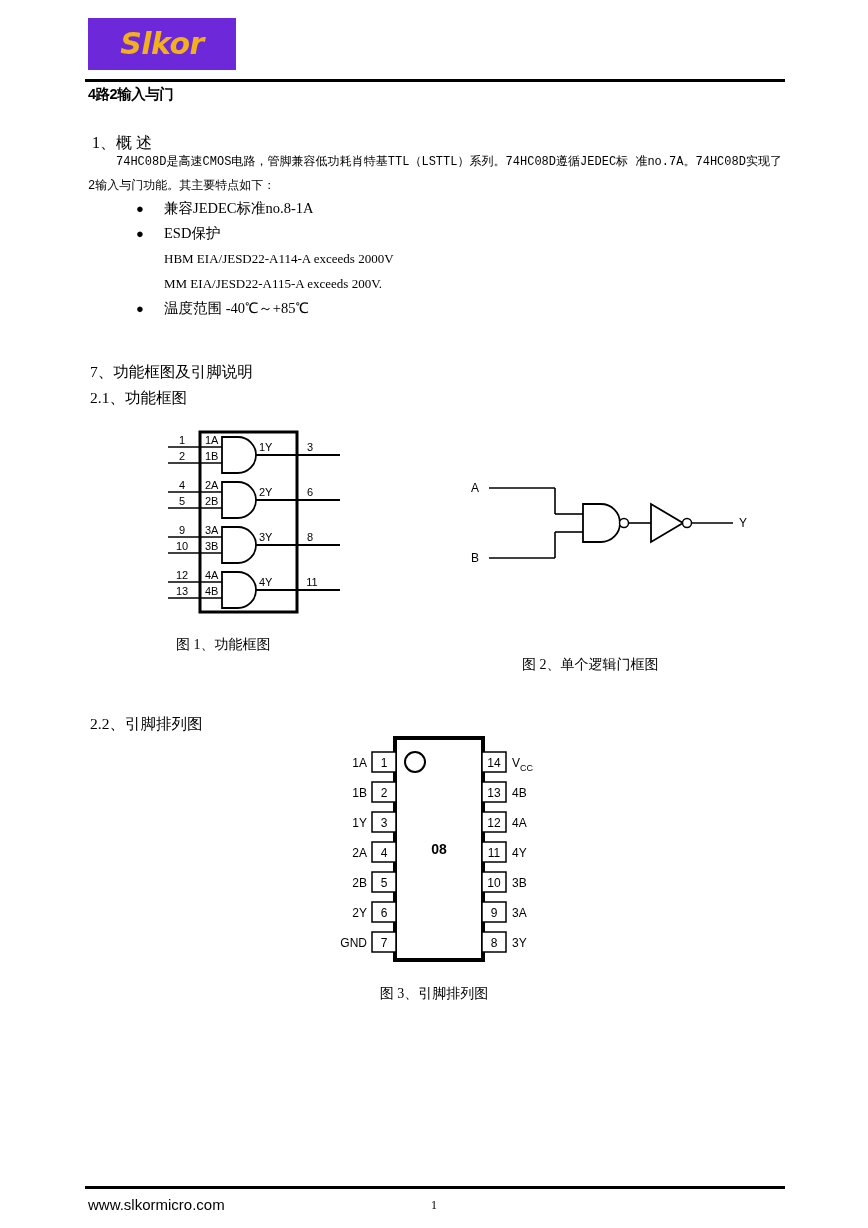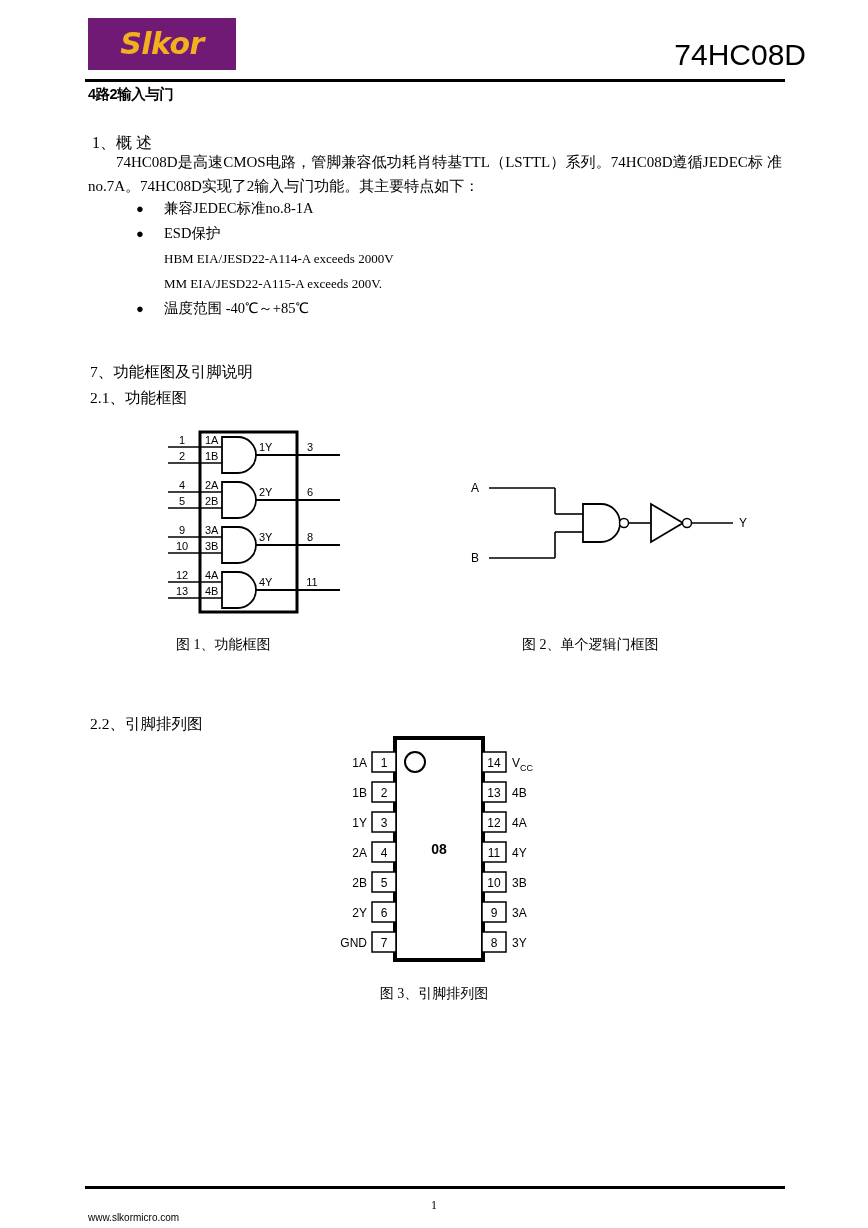--- a/index.html
+++ b/index.html
@@ -23,21 +23,21 @@
     height: 1228px;
   }
 
   
   .logo-box {
     position: absolute;
     left: 88px;
     top: 18px;
     width: 148px;
     height: 52px;
-    background: #701a75;
+    background: #6d28d9;
   }
   .logo-text {
     position: absolute;
     left: 0; top: 0;
     width: 148px;
     height: 52px;
     line-height: 52px;
     text-align: center;
     font-family: "DejaVu Sans", sans-serif;
     font-style: italic;
@@ -76,22 +76,22 @@
 
   
   .h1 {
     position: absolute;
     font-family: "Liberation Serif", serif;
     font-size: 16px;
     font-weight: normal;
   }
   .para {
     position: absolute;
-    font-family: Liberation Serif, serif;
-    font-size: 15px;
+    font-family: Liberation Mono, monospace;
+    font-size: 12px;
     line-height: 24px;
     text-align: justify;
   }
   .para .indent { display: inline-block; width: 28px; }
 
   .bullet-list {
     position: absolute;
     left: 132px;
     top: 196px;
     width: 600px;
@@ -159,42 +159,40 @@
     top: 1186px;
     width: 700px;
     height: 3px;
     background: #000;
   }
   .footer-url {
     position: absolute;
     left: 88px;
     top: 1196px;
     font-family: "Liberation Sans", sans-serif;
-    font-size: 10px;
-    margin-top: 16px;
+    font-size: 15px;
   }
   .footer-page {
     position: absolute;
     left: 0;
     top: 1198px;
     width: 868px;
     text-align: center;
     font-family: "Liberation Serif", serif;
     font-size: 12px;
   }
 </style>
 </head>
 <body>
 
 <div class="page">
 
   <div class="logo-box">
     <div class="logo-text">Slkor</div>
   </div>
-  <div class="part-number">74HC08D</div>
   <div class="header-rule"></div>
   <div class="section-banner">4路2输入与门</div>
 
   <div class="h1" style="left:92px; top:133px;">1、概 述</div>
 
   <div class="para" style="left:88px; top:150px; width:694px;">
     <span class="indent"></span><span>74HC08D是高速CMOS电路，管脚兼容低功耗肖特基TTL（LSTTL）系列。74HC08D遵循JEDEC标</span>
     <span>准no.7A。74HC08D实现了2输入与门功能。其主要特点如下：</span>
   </div>
 
@@ -296,21 +294,21 @@
 
       <line x1="237" y1="53" x2="278" y2="53" stroke="#000" stroke-width="1.6"></line>
 
       <text x="20" y="22" font-family="Liberation Sans, sans-serif" font-size="12" text-anchor="middle">A</text>
       <text x="20" y="92" font-family="Liberation Sans, sans-serif" font-size="12" text-anchor="middle">B</text>
       <text x="288" y="57" font-family="Liberation Sans, sans-serif" font-size="12" text-anchor="middle">Y</text>
     </svg>
   </div>
 
   <div class="caption" style="left:176px; top:636px;">图 1、功能框图</div>
-  <div class="caption" style="left:522px; top:636px;text-align:center;">图 2、单个逻辑门框图</div>
+  <div class="caption" style="left:522px; top:656px;text-align:center;">图 2、单个逻辑门框图</div>
 
   <div class="h2" style="left:90px; top:681px;margin-top:33px;">2.2、引脚排列图</div>
 
 
   <div id="fig3">
     <svg width="240" height="250" viewBox="0 0 240 250" xmlns="http://www.w3.org/2000/svg">
 
       <rect x="65" y="18" width="88" height="222" fill="none" stroke="#000" stroke-width="4"></rect>
 
       <circle cx="85" cy="42" r="10" fill="none" stroke="#000" stroke-width="2"></circle>

